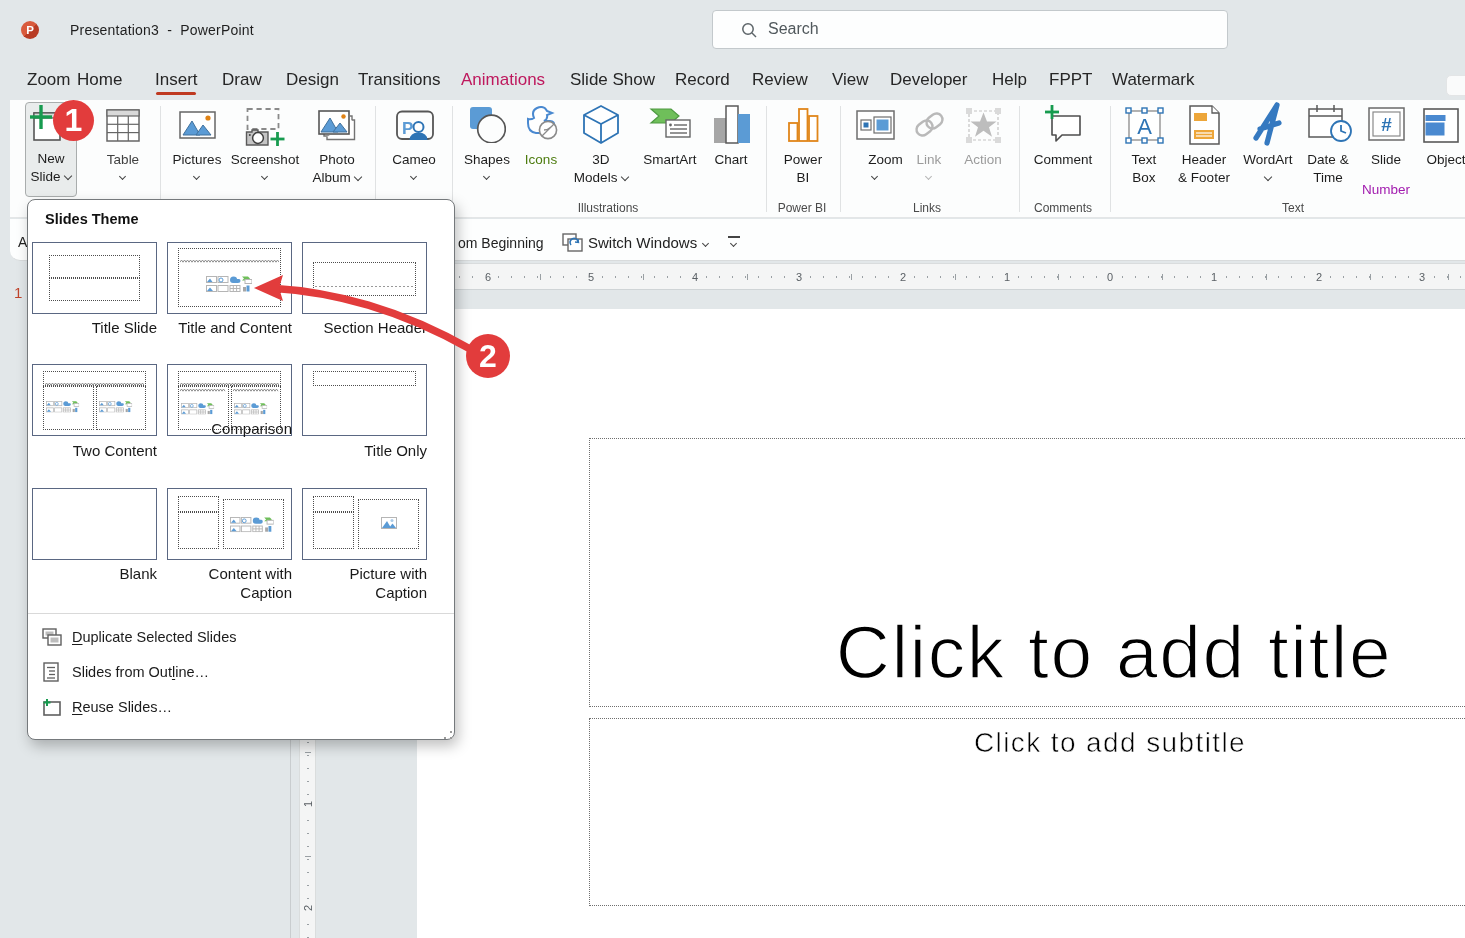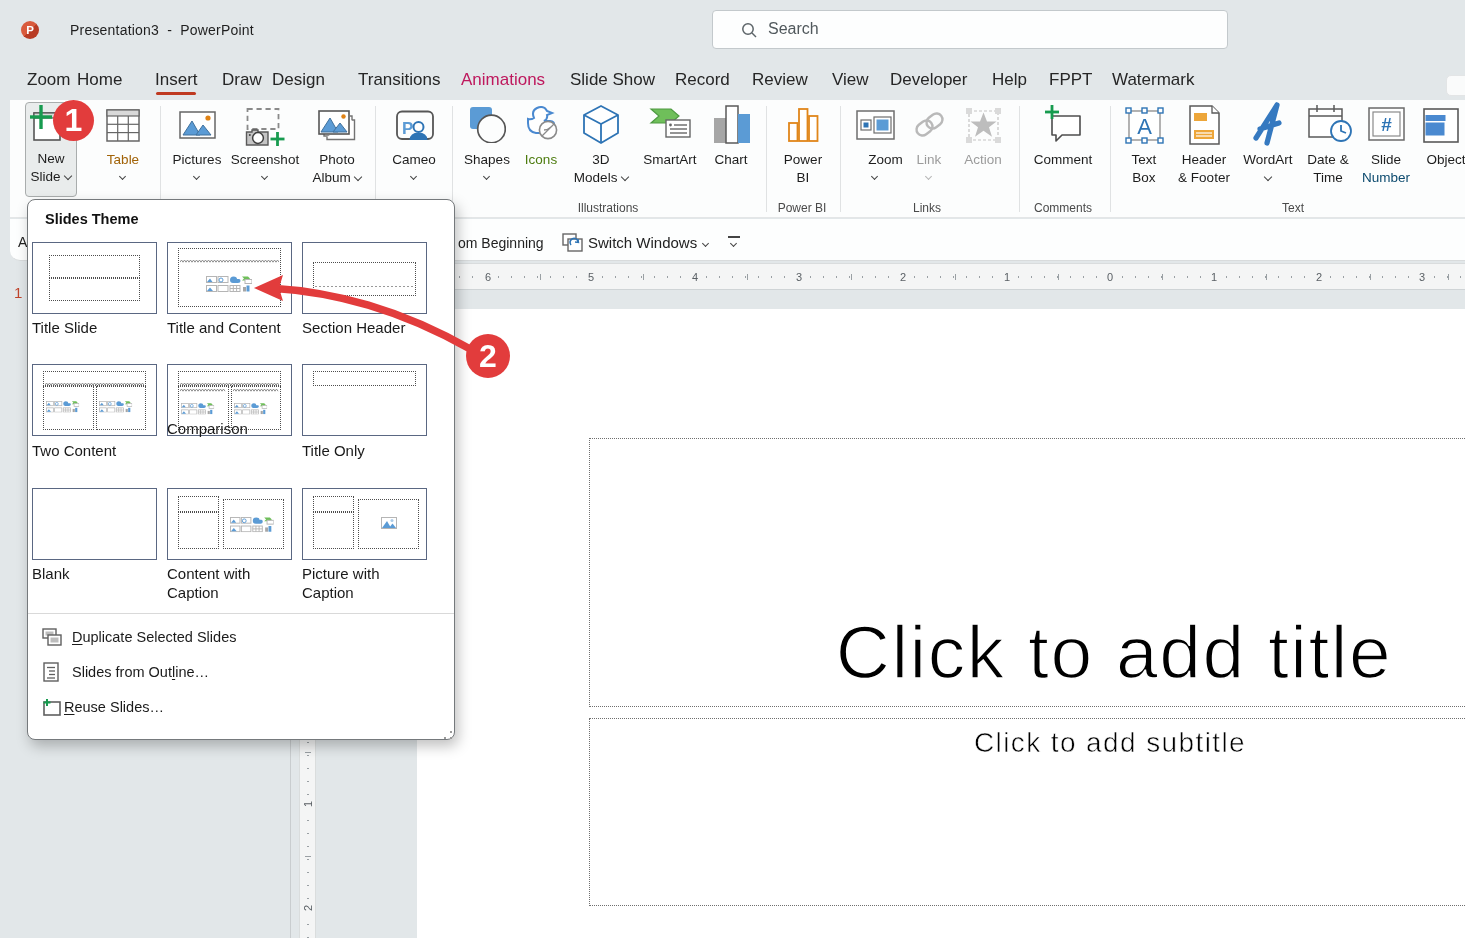--- a/index.html
+++ b/index.html
@@ -3,21 +3,21 @@
 *{margin:0;padding:0;box-sizing:border-box}
 body{width:1465px;height:938px;overflow:hidden}
 #page{position:relative;width:1465px;height:938px;background:#e2e7e9;font-family:"Liberation Sans",sans-serif;overflow:hidden}
 .abs{position:absolute}
 .chev{display:inline-block;width:7px;height:7px}
 .chev:before{content:"";display:block;width:5px;height:5px;border-right:1.4px solid #444;border-bottom:1.4px solid #444;transform:rotate(45deg);margin:0 auto}
 .rlbl{position:absolute;font-size:13.5px;color:#1d1d1d;text-align:center;white-space:nowrap;line-height:16px}
 .glbl{position:absolute;font-size:12px;color:#4a4a4a;text-align:center;white-space:nowrap;top:101px}
 .sep{position:absolute;top:6px;width:1px;height:106px;background:#e0e2e3}
 .thumb{position:absolute;width:125px;height:72px;background:#fff;border:1px solid #5a6782}
-.tlbl{position:absolute;font-size:15px;color:#191919;text-align:left;white-space:nowrap;width:125px;line-height:19px}
+.tlbl{position:absolute;font-size:15px;color:#191919;text-align:right;white-space:nowrap;width:125px;line-height:19px}
 .dash{position:absolute;border:1px dotted #4d4d4d}
 .mitxt{position:absolute;font-size:14.5px;color:#1b1b1b;white-space:nowrap}
 .num{position:absolute;font-size:11px;color:#5a6065;background:#f4f5f5;padding:0 4px;transform:translateX(-50%);line-height:14px}
 u{text-decoration:underline;text-underline-offset:2px}
 </style></head><body>
 <div id="page">
 
 <div class="abs" style="left:21px;top:21px;width:18px;height:18px;border-radius:50%;background:linear-gradient(135deg,#d95b3d 0 50%,#b83c24 50% 100%)"></div>
 <div class="abs" style="left:21px;top:21px;width:18px;height:18px;color:#fff;font-weight:bold;font-size:11.5px;text-align:center;line-height:18px">P</div>
 <div class="abs" style="left:70px;top:22px;font-size:14px;color:#1f1f1f;letter-spacing:.2px">Presentation3&nbsp;&nbsp;-&nbsp;&nbsp;PowerPoint</div>
@@ -25,21 +25,21 @@
 <svg class="abs" style="left:740px;top:21px" width="18" height="18" viewBox="0 0 18 18">
       <circle cx="8" cy="8" r="5.2" fill="none" stroke="#5c6468" stroke-width="1.5"></circle>
       <line x1="12" y1="12" x2="16" y2="16" stroke="#5c6468" stroke-width="1.5"></line>
     </svg>
 <div class="abs" style="left:768px;top:20px;font-size:16px;color:#50585c">Search</div>
 <div class="abs" style="left:1446px;top:75px;width:25px;height:21px;background:#fafbfb;border:1px solid #e3e5e6;border-radius:5px"></div>
 <div class="abs" style="left:27px;top:70px;font-size:17px;color:#262626">Zoom</div>
 <div class="abs" style="left:77px;top:70px;font-size:17px;color:#262626">Home</div>
 <div class="abs" style="left:155px;top:70px;font-size:17px;color:#262626">Insert</div>
 <div class="abs" style="left:222px;top:70px;font-size:17px;color:#262626">Draw</div>
-<div class="abs" style="left:272px;top:70px;font-size:17px;color:#262626">Design</div>
+<div class="abs" style="left:286px;top:70px;font-size:17px;color:#262626">Design</div>
 <div class="abs" style="left:358px;top:70px;font-size:17px;color:#262626">Transitions</div>
 <div class="abs" style="left:461px;top:70px;font-size:17px;color:#be185d">Animations</div>
 <div class="abs" style="left:570px;top:70px;font-size:17px;color:#262626">Slide Show</div>
 <div class="abs" style="left:675px;top:70px;font-size:17px;color:#262626">Record</div>
 <div class="abs" style="left:752px;top:70px;font-size:17px;color:#262626">Review</div>
 <div class="abs" style="left:832px;top:70px;font-size:17px;color:#262626">View</div>
 <div class="abs" style="left:890px;top:70px;font-size:17px;color:#262626">Developer</div>
 <div class="abs" style="left:992px;top:70px;font-size:17px;color:#262626">Help</div>
 <div class="abs" style="left:1049px;top:70px;font-size:17px;color:#262626">FPPT</div>
 <div class="abs" style="left:1112px;top:70px;font-size:17px;color:#262626">Watermark</div>
@@ -69,21 +69,21 @@
 <div class="rlbl" style="left:23px;top:151px;width:56px">New</div>
 <div class="rlbl" style="left:23px;top:169px;width:56px">Slide <span class="chev" style="vertical-align:1px"></span></div>
 <svg class="abs" style="left:106px;top:107px" width="34" height="36" viewBox="0 0 34 36">
 <rect x="1" y="3" width="32" height="31" fill="#fff" stroke="#666" stroke-width="1.5"></rect>
 <rect x="1" y="3" width="32" height="6" fill="#d9d9d9" stroke="#666" stroke-width="1.2"></rect>
 <line x1="11.7" y1="9" x2="11.7" y2="34" stroke="#666" stroke-width="1.2"></line>
 <line x1="22.3" y1="9" x2="22.3" y2="34" stroke="#666" stroke-width="1.2"></line>
 <line x1="1" y1="17.3" x2="33" y2="17.3" stroke="#666" stroke-width="1.2"></line>
 <line x1="1" y1="25.6" x2="33" y2="25.6" stroke="#666" stroke-width="1.2"></line>
 </svg>
-    <div class="rlbl" style="left:68px;top:152px;width:110px;color:#a16207">Table</div>
+    <div class="rlbl" style="left:68px;top:152px;width:110px;color:#404040">Table</div>
 <div class="abs" style="left:120px;top:174px;width:7px;height:7px">
       <div style="width:5px;height:5px;border-right:1.4px solid #444;border-bottom:1.4px solid #444;transform:rotate(45deg)"></div>
     </div>
 <svg class="abs" style="left:179px;top:111px" width="37" height="28" viewBox="0 0 37 28">
 <rect x="1" y="1" width="35" height="26" fill="#fff" stroke="#666" stroke-width="1.5"></rect>
 <circle cx="29" cy="7" r="2.6" fill="#e08214"></circle>
 <path d="M4 24 L13 10 L21 24 Z" fill="#5b9bd5" stroke="#41719c" stroke-width="1"></path>
 <path d="M17 24 L24 14 L32 24 Z" fill="#5b9bd5" stroke="#41719c" stroke-width="1"></path>
 </svg>
     <div class="rlbl" style="left:142px;top:152px;width:110px;color:#1d1d1d">Pictures</div>
@@ -234,21 +234,21 @@
 <path d="M33 21 L33 27 L38 29" stroke="#2e74b5" stroke-width="1.8" fill="none"></path>
 </svg>
     <div class="rlbl" style="left:1273px;top:152px;width:110px;color:#1d1d1d">Date &amp;</div>
 <div class="rlbl" style="left:1273px;top:170px;width:110px;color:#1d1d1d">Time</div>
 <svg class="abs" style="left:1368px;top:107px" width="37" height="34" viewBox="0 0 37 34">
 <rect x="1" y="1" width="35" height="32" fill="#fff" stroke="#6a6a6a" stroke-width="1.5"></rect>
 <rect x="5" y="5" width="27" height="24" fill="#fff" stroke="#8a8a8a" stroke-width="1.2"></rect>
 <text x="18.5" y="24" font-size="19" font-weight="bold" fill="#2e74b5" text-anchor="middle" font-family="Liberation Sans">#</text>
 </svg>
     <div class="rlbl" style="left:1331px;top:152px;width:110px;color:#1d1d1d">Slide</div>
-<div class="rlbl" style="left:1331px;top:170px;width:110px;color:#0c4a6e">Number</div>
+<div class="rlbl" style="left:1331px;top:182px;width:110px;color:#a21caf">Number</div>
 <svg class="abs" style="left:1423px;top:106px" width="37" height="38" viewBox="0 0 37 38">
 <rect x="1" y="3" width="34" height="33" fill="#fff" stroke="#595959" stroke-width="1.6"></rect>
 <rect x="2.5" y="9" width="20" height="6" fill="#4a89d0"></rect>
 <rect x="2.5" y="16.5" width="19" height="13" fill="#4a89d0"></rect>
 </svg>
     <div class="rlbl" style="left:1391px;top:152px;width:110px;color:#1d1d1d">Object</div>
 
 <div class="abs" style="left:18px;top:234px;font-size:14px;color:#222">A</div>
 <div class="abs" style="left:458px;top:235px;font-size:14px;color:#222">om Beginning</div>
 <svg class="abs" style="left:562px;top:233px" width="21" height="19" viewBox="0 0 21 19">
@@ -493,21 +493,21 @@
 <line x1="6" y1="9" x2="12" y2="9" stroke="#5f5f5f" stroke-width="1.3"></line>
 <line x1="6" y1="12.5" x2="12" y2="12.5" stroke="#5f5f5f" stroke-width="1.3"></line>
 <line x1="4" y1="16" x2="12" y2="16" stroke="#5f5f5f" stroke-width="1.3"></line>
 </svg>
 <div class="mitxt" style="left:72px;top:664px;z-index:41">Slides from Out<u>l</u>ine…</div>
 <svg class="abs" style="left:41px;top:698px;z-index:41" width="21" height="19" viewBox="0 0 21 19">
 <rect x="3" y="4" width="16" height="13" fill="#fff" stroke="#5f5f5f" stroke-width="1.6"></rect>
 <line x1="6" y1="1" x2="6" y2="8" stroke="#179b4f" stroke-width="2"></line>
 <line x1="2.5" y1="4.5" x2="9.5" y2="4.5" stroke="#179b4f" stroke-width="2"></line>
 </svg>
-<div class="mitxt" style="left:64px;top:699px;z-index:41"><u>R</u>euse Slides…</div>
+<div class="mitxt" style="left:72px;top:699px;z-index:41"><u>R</u>euse Slides…</div>
 <div class="abs" style="left:444px;top:731px;z-index:41;width:8px;height:8px">
 <div style="position:absolute;right:0;top:0;width:2px;height:2px;background:#9a9a9a"></div>
 <div style="position:absolute;left:0;bottom:0;width:2px;height:2px;background:#9a9a9a"></div>
 <div style="position:absolute;right:0;bottom:0;width:2px;height:2px;background:#9a9a9a"></div>
 </div>
 
 <svg class="abs" style="left:240px;top:265px;z-index:45" width="240" height="100" viewBox="0 0 240 100">
 <path d="M30 23 C 95 27, 160 44, 232 85" fill="none" stroke="#e23c3c" stroke-width="7.5"></path>
 <path d="M14 23 L43 10 L39 23 L43 36 Z" fill="#e23c3c"></path>
 </svg>

